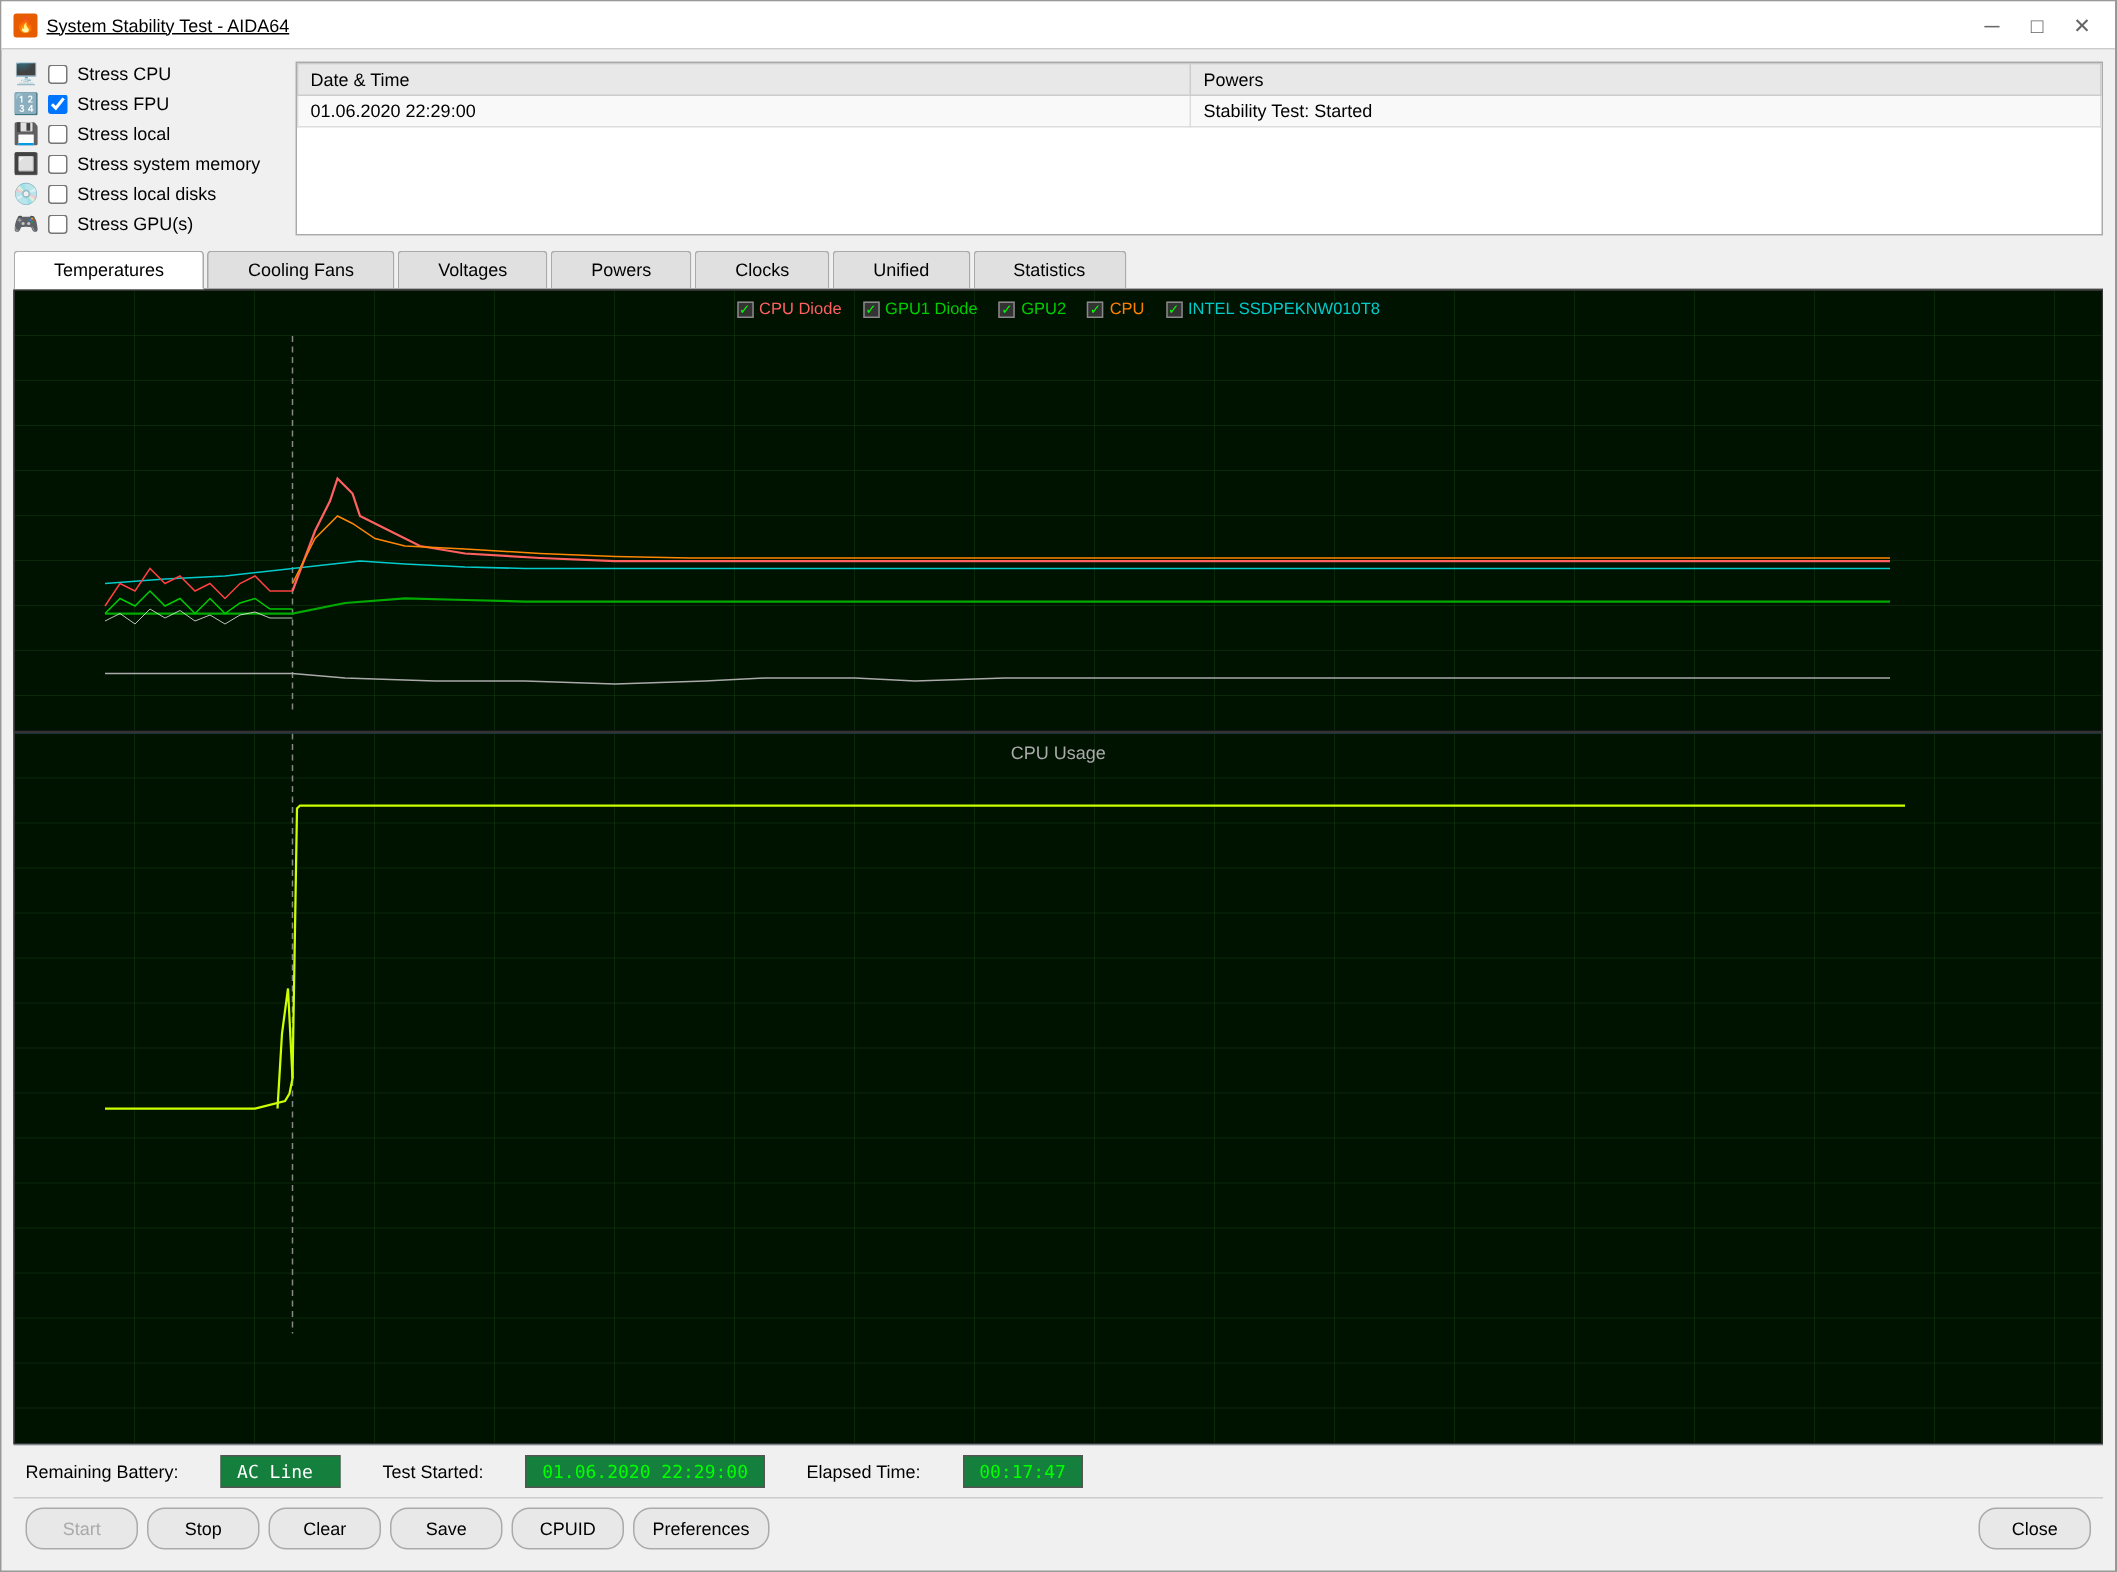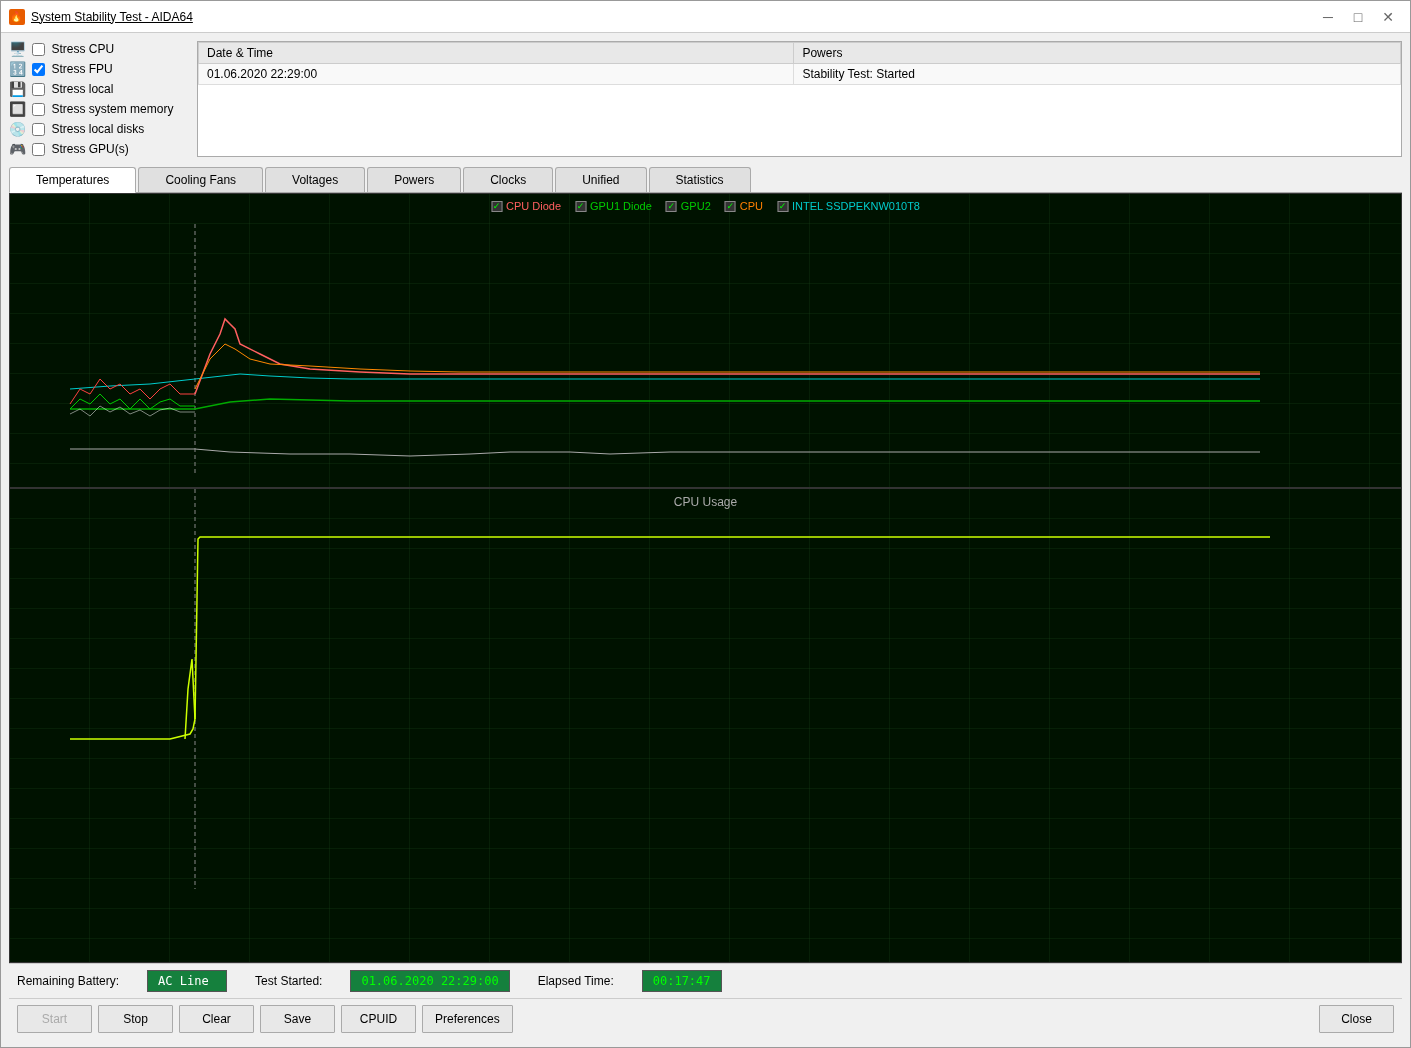--- a/index.html
+++ b/index.html
@@ -261,21 +261,21 @@
       gap: 6px;
     }
     .btn {
       height: 28px;
       min-width: 75px;
       padding: 0 12px;
       border: 1px solid #aaa;
       background: #e8e8e8;
       cursor: pointer;
       font-size: 12px;
-      border-radius: 1px;
+      border-radius: 12px;
     }
     .btn:disabled {
       color: #aaa;
       cursor: default;
     }
     .btn-spacer { flex: 1; }
   </style>
 </head>
 <body>
 

